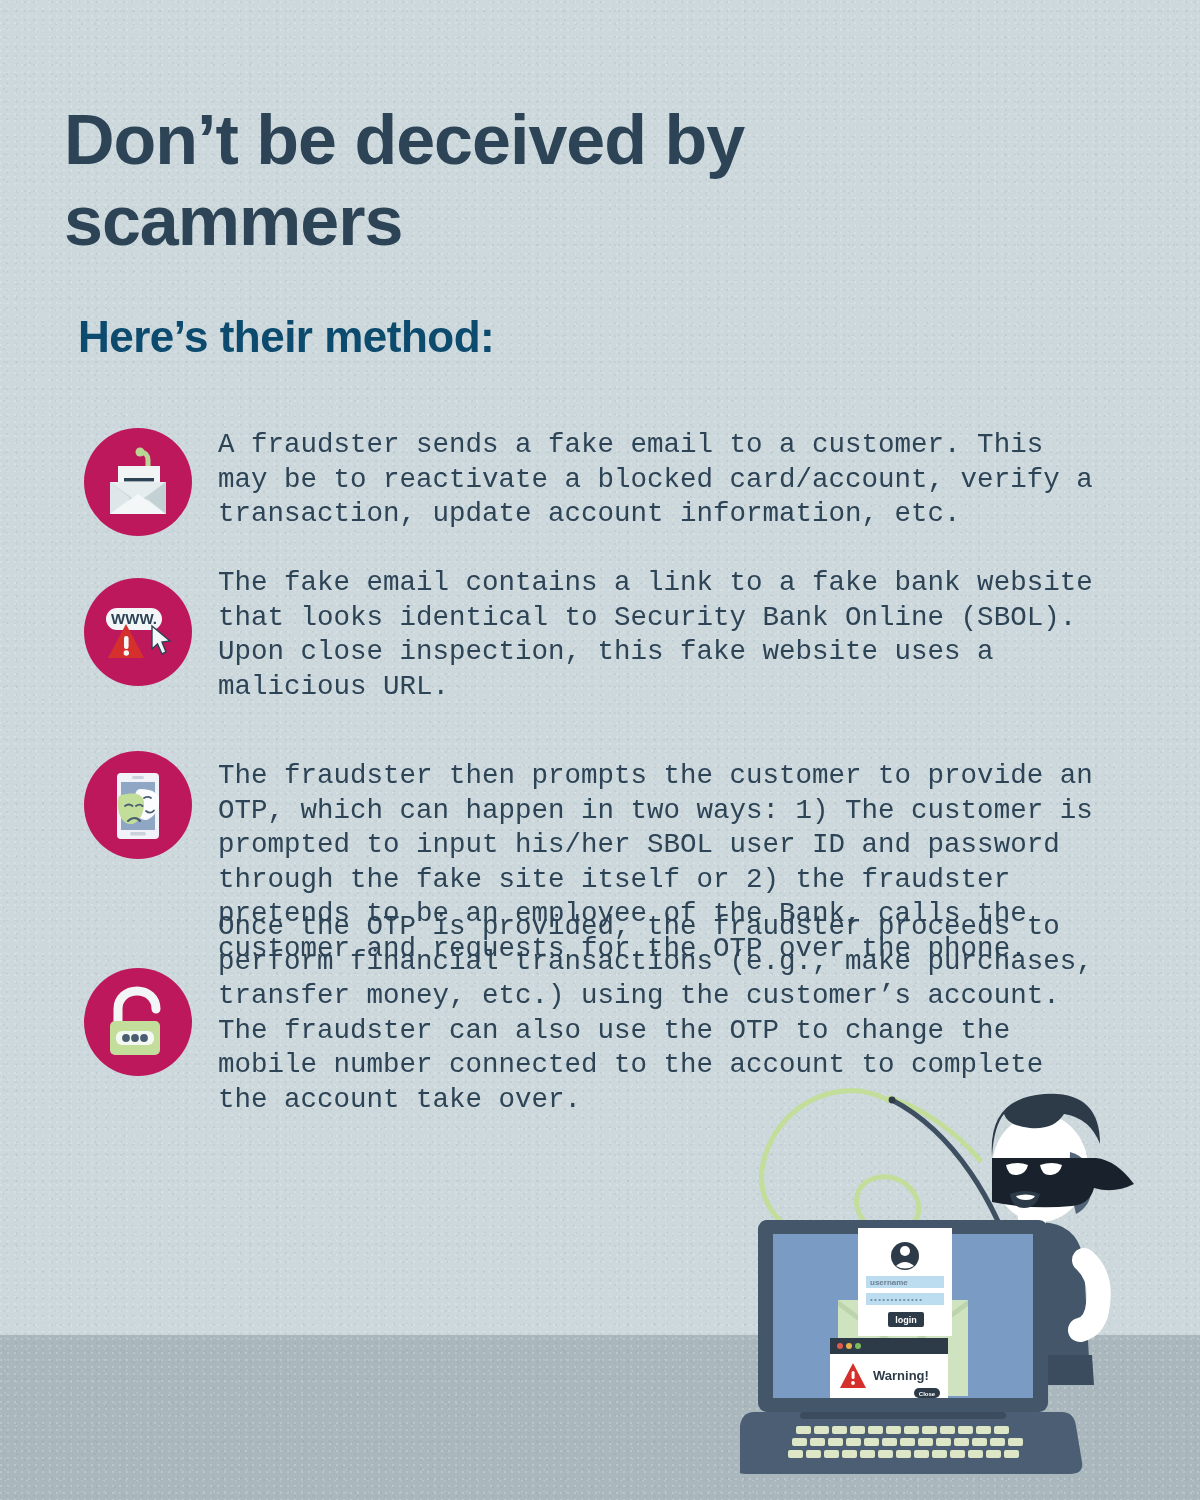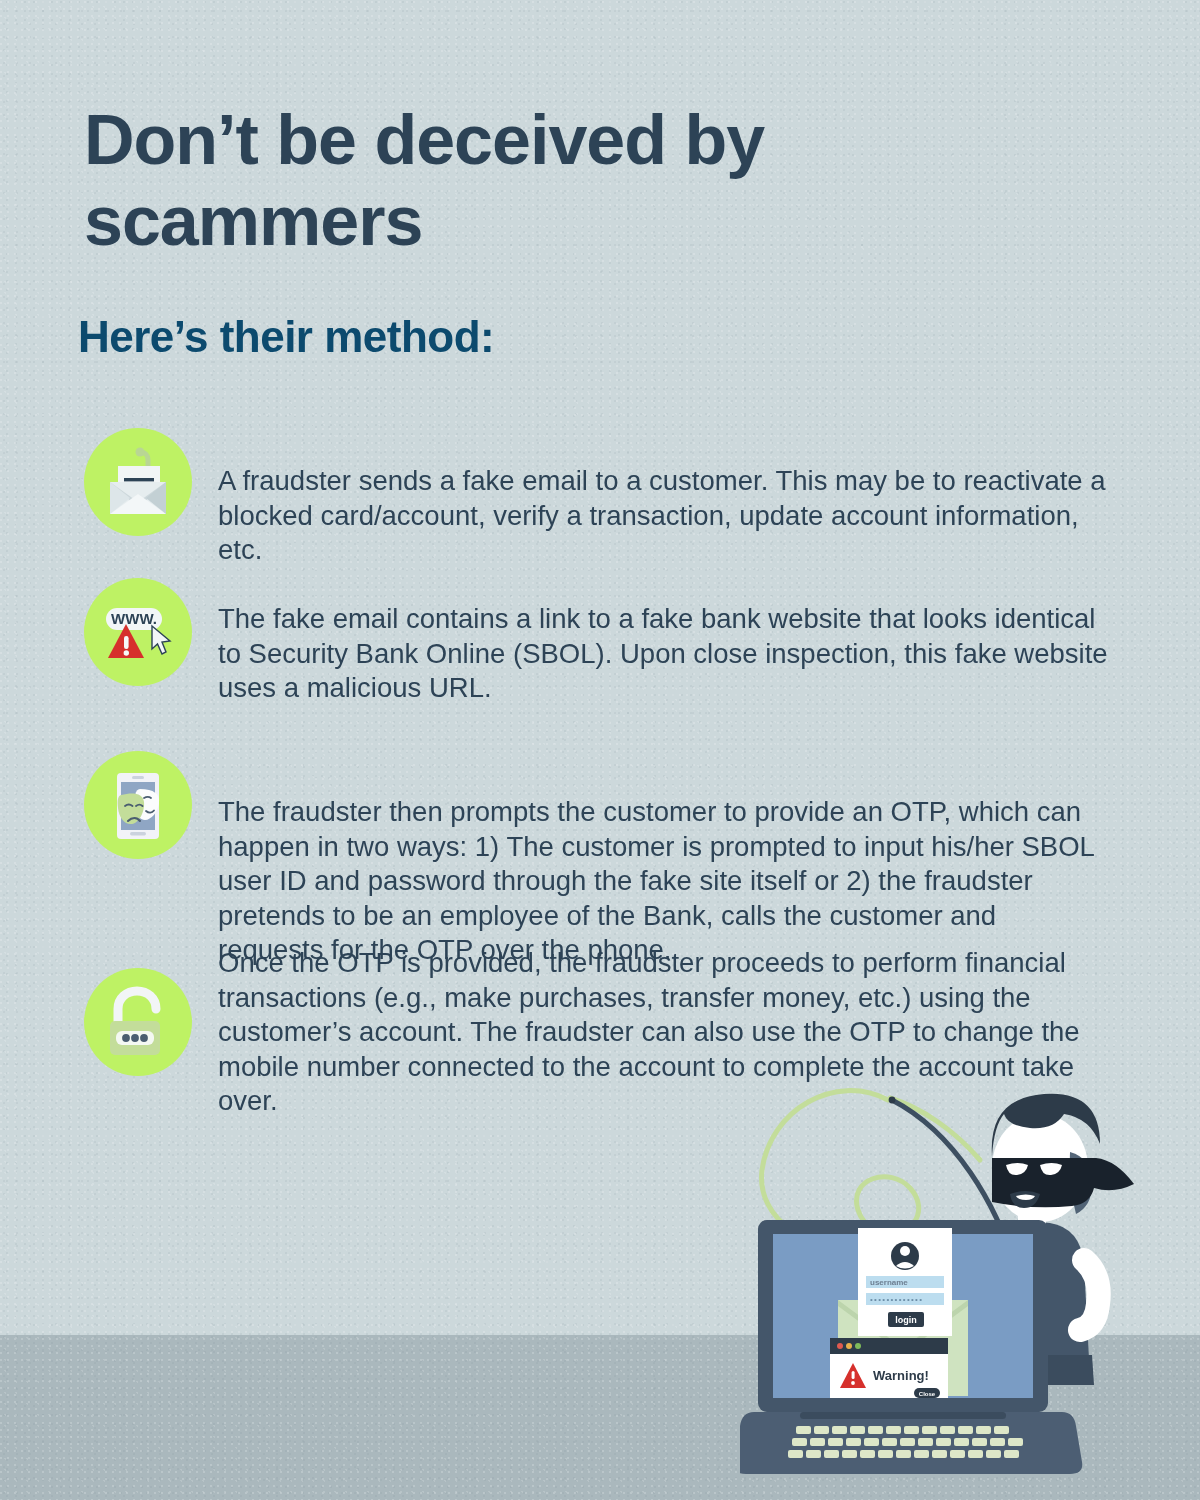--- a/index.html
+++ b/index.html
@@ -27,46 +27,45 @@
       radial-gradient(circle at 13% 27%, rgba(255,255,255,.55) 0 1px, transparent 1px),
       radial-gradient(circle at 47% 61%, rgba(255,255,255,.45) 0 1px, transparent 1px),
       radial-gradient(circle at 78% 19%, rgba(120,140,150,.35) 0 1px, transparent 1px),
       radial-gradient(circle at 31% 84%, rgba(120,140,150,.3) 0 1px, transparent 1px);
     background-size:7px 7px, 11px 11px, 9px 9px, 13px 13px;
     pointer-events:none;
   }
 
   
   #title{
-    position:absolute;left:84px;top:100px;width:920px;
+    position:absolute;left:64px;top:100px;width:920px;
     font-size:70px;line-height:1.15;font-weight:700;
     letter-spacing:-1px;
     color:#2d4356;
   }
   #subtitle{
     position:absolute;left:78px;top:312px;
     font-size:44px;font-weight:700;letter-spacing:-.5px;
     color:#0c4a6e;
   }
 
   
   #steps{position:absolute;left:0;top:0;width:1200px;}
   .step{position:absolute;}
   .step-icon{
     position:absolute;left:84px;
     width:108px;height:108px;border-radius:50%;
-    background:#bef264;
+    background:#be185d;
     text-decoration:underline;
   }
   .step-text{
     position:absolute;left:218px;width:890px;
-    font-family:Liberation Sans, sans-serif;
+    font-family:Liberation Mono, monospace;
     font-size:27.5px;line-height:34.5px;
     color:#2d4356;
-    margin-top:36px;
   }
 
   .step-icon svg{display:block;width:108px;height:108px;}
 
   
   #illustration{
     position:absolute;left:740px;top:1060px;
     width:460px;height:420px;
   }
   #illustration svg{display:block;}

